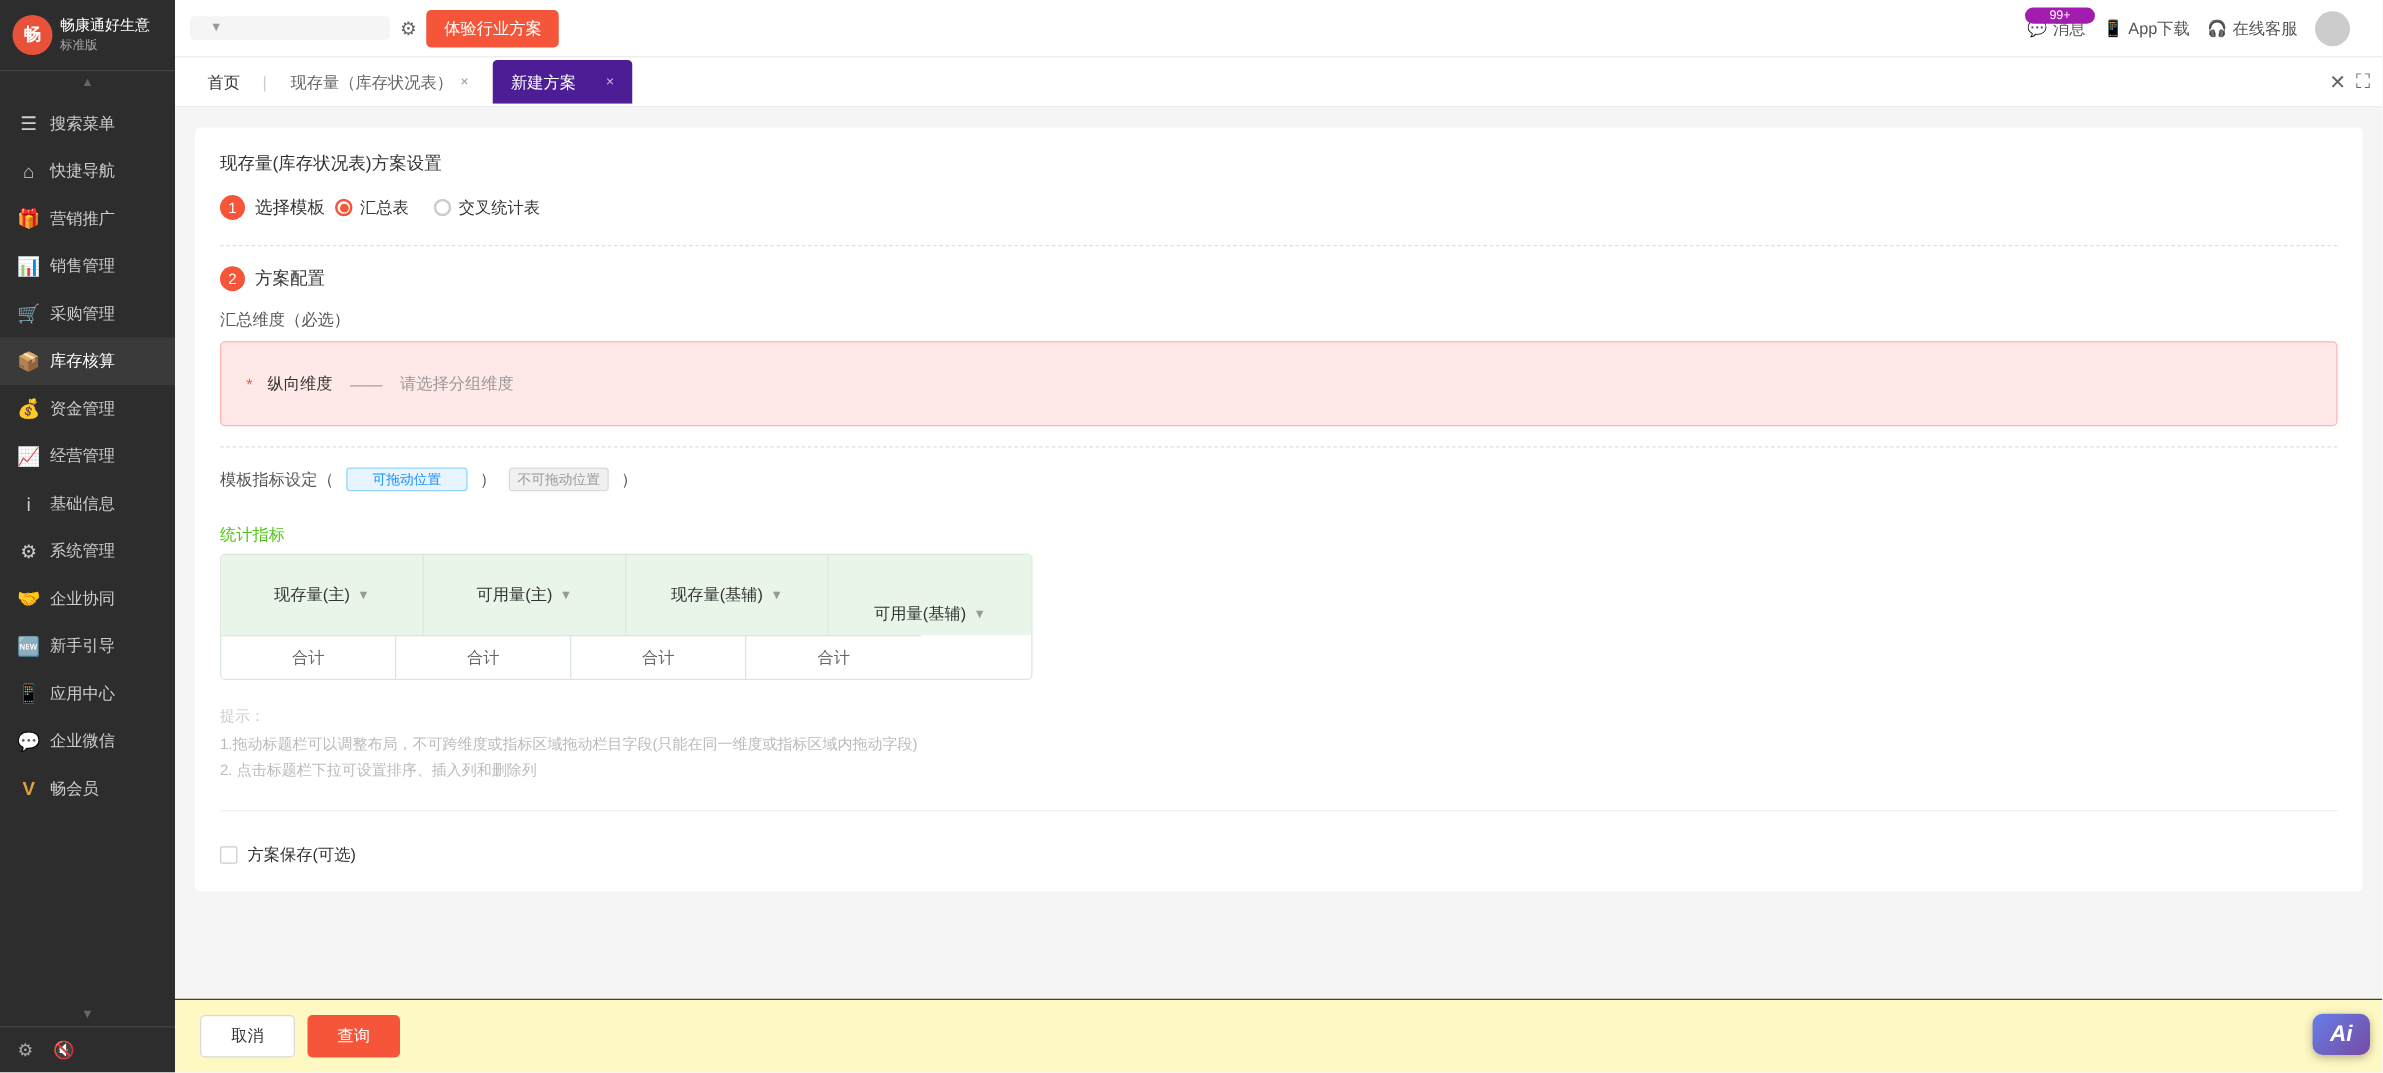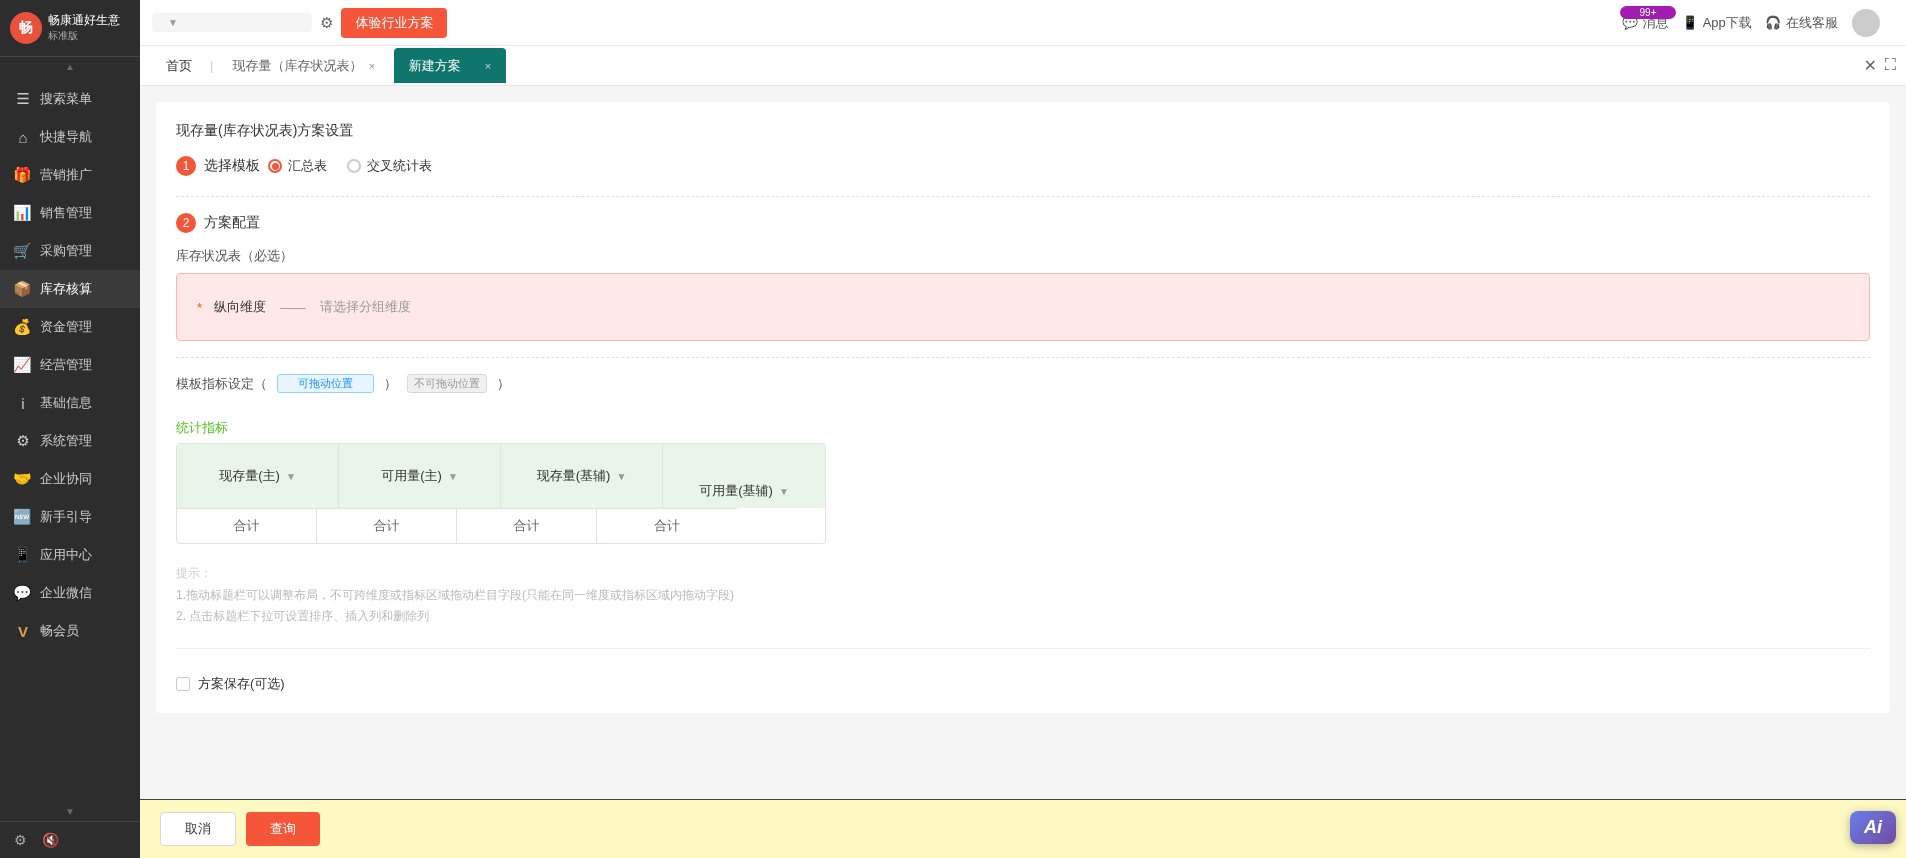--- a/index.html
+++ b/index.html
@@ -154,21 +154,21 @@
       gap: 6px;
       padding: 8px 14px;
       border-radius: 4px 4px 0 0;
       cursor: pointer;
       font-size: 13px;
       color: #666;
       border: 1px solid transparent;
       border-bottom: none;
     }
     .tab.active {
-      background: #0f766e;
+      background: #4c1d95;
       color: white;
       gap: 24px;
     }
     .tab-close { font-size: 11px; cursor: pointer; color: inherit; opacity: 0.7; }
     .tab-home { color: #333; font-size: 13px; padding: 8px 14px; cursor: pointer; }
     .tab-separator { color: #ccc; }
 
     
     .tab-window-controls {
       margin-left: auto;
@@ -559,21 +559,21 @@
       </div>
 
       <hr class="divider">
 
       <div class="step-section">
         <div class="step-header">
           <div class="step-badge">2</div>
           <span class="step-title">方案配置</span>
         </div>
 
-        <div class="summary-label">库存状况表（必选）</div>
+        <div class="summary-label">汇总维度（必选）</div>
 
         <div class="required-area">
           <div class="dimension-row">
             <span class="required-star">*</span>
             <span class="dimension-label">纵向维度</span>
             <span class="dimension-line">——</span>
             <span class="dimension-placeholder">请选择分组维度</span>
           </div>
         </div>
 

